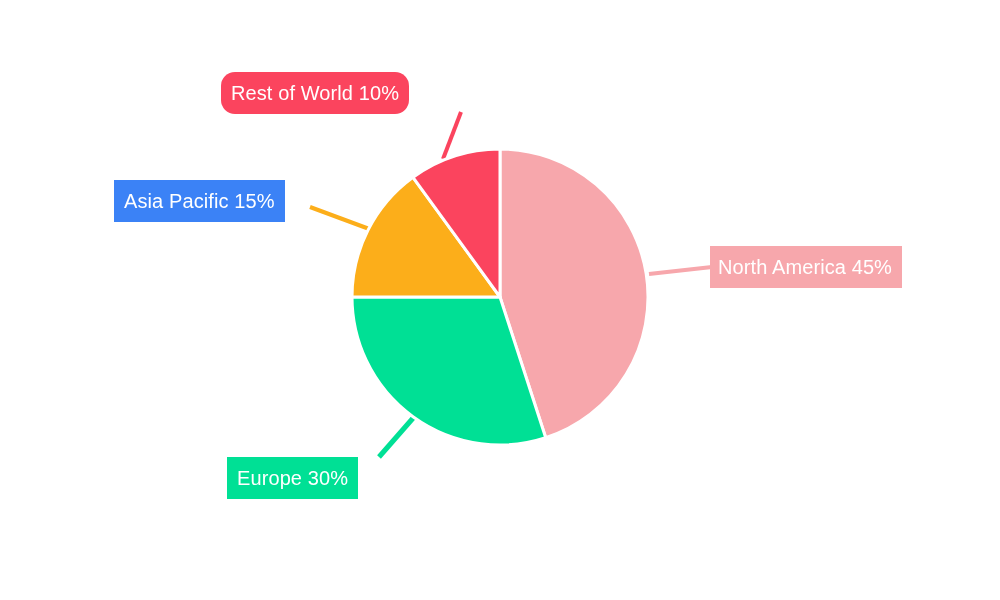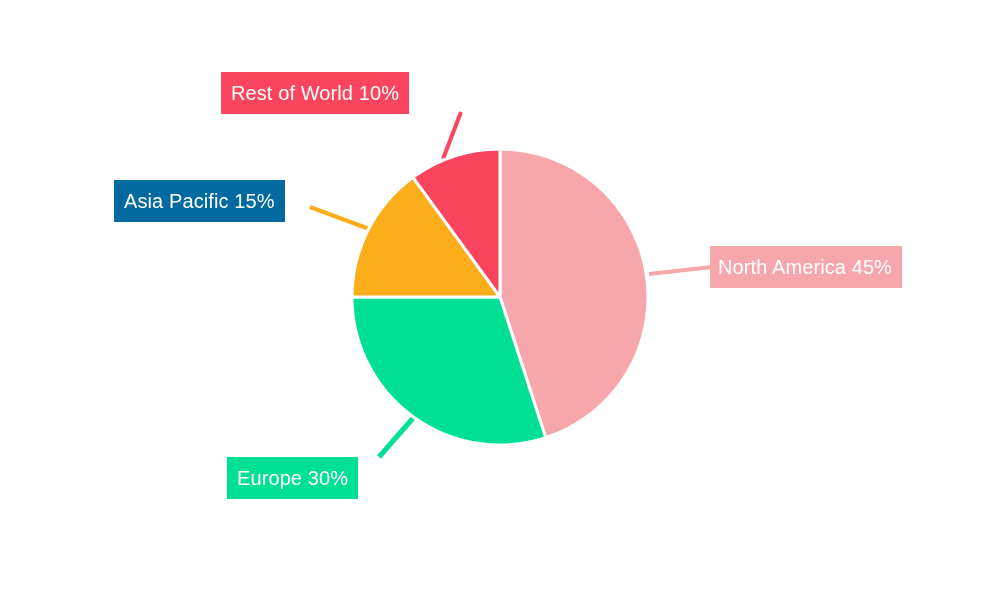--- a/index.html
+++ b/index.html
@@ -70,21 +70,21 @@
   </svg>
 
   <div class="callout-label" id="label-na" style="left: 710px; top: 246px; background: rgb(247, 167, 172); color: rgb(255, 255, 255); padding-left: 8px;">
     <span>North America 45%</span>
   </div>
 
   <div class="callout-label" id="label-eu" style="left: 227px; top: 457px; background: rgb(0, 224, 149); color: rgb(255, 255, 255); align-items: center;">
     <span>Europe 30%</span>
   </div>
 
-  <div class="callout-label" id="label-ap" style="left: 114px; top: 180px; background: #0369a1; color: rgb(255, 255, 255);">
+  <div class="callout-label" id="label-ap" style="left: 114px; top: 180px; background: #3b82f6; color: rgb(255, 255, 255);">
     <span>Asia Pacific 15%</span>
   </div>
 
-  <div class="callout-label" id="label-rw" style="left: 221px; top: 72px; background: rgb(251, 68, 94); color: rgb(255, 255, 255);">
+  <div class="callout-label" id="label-rw" style="left: 221px; top: 72px; background: rgb(251, 68, 94); color: rgb(255, 255, 255); border-radius: 14px;">
     <span>Rest of World 10%</span>
   </div>
 
 </div>
 
 </body></html>

